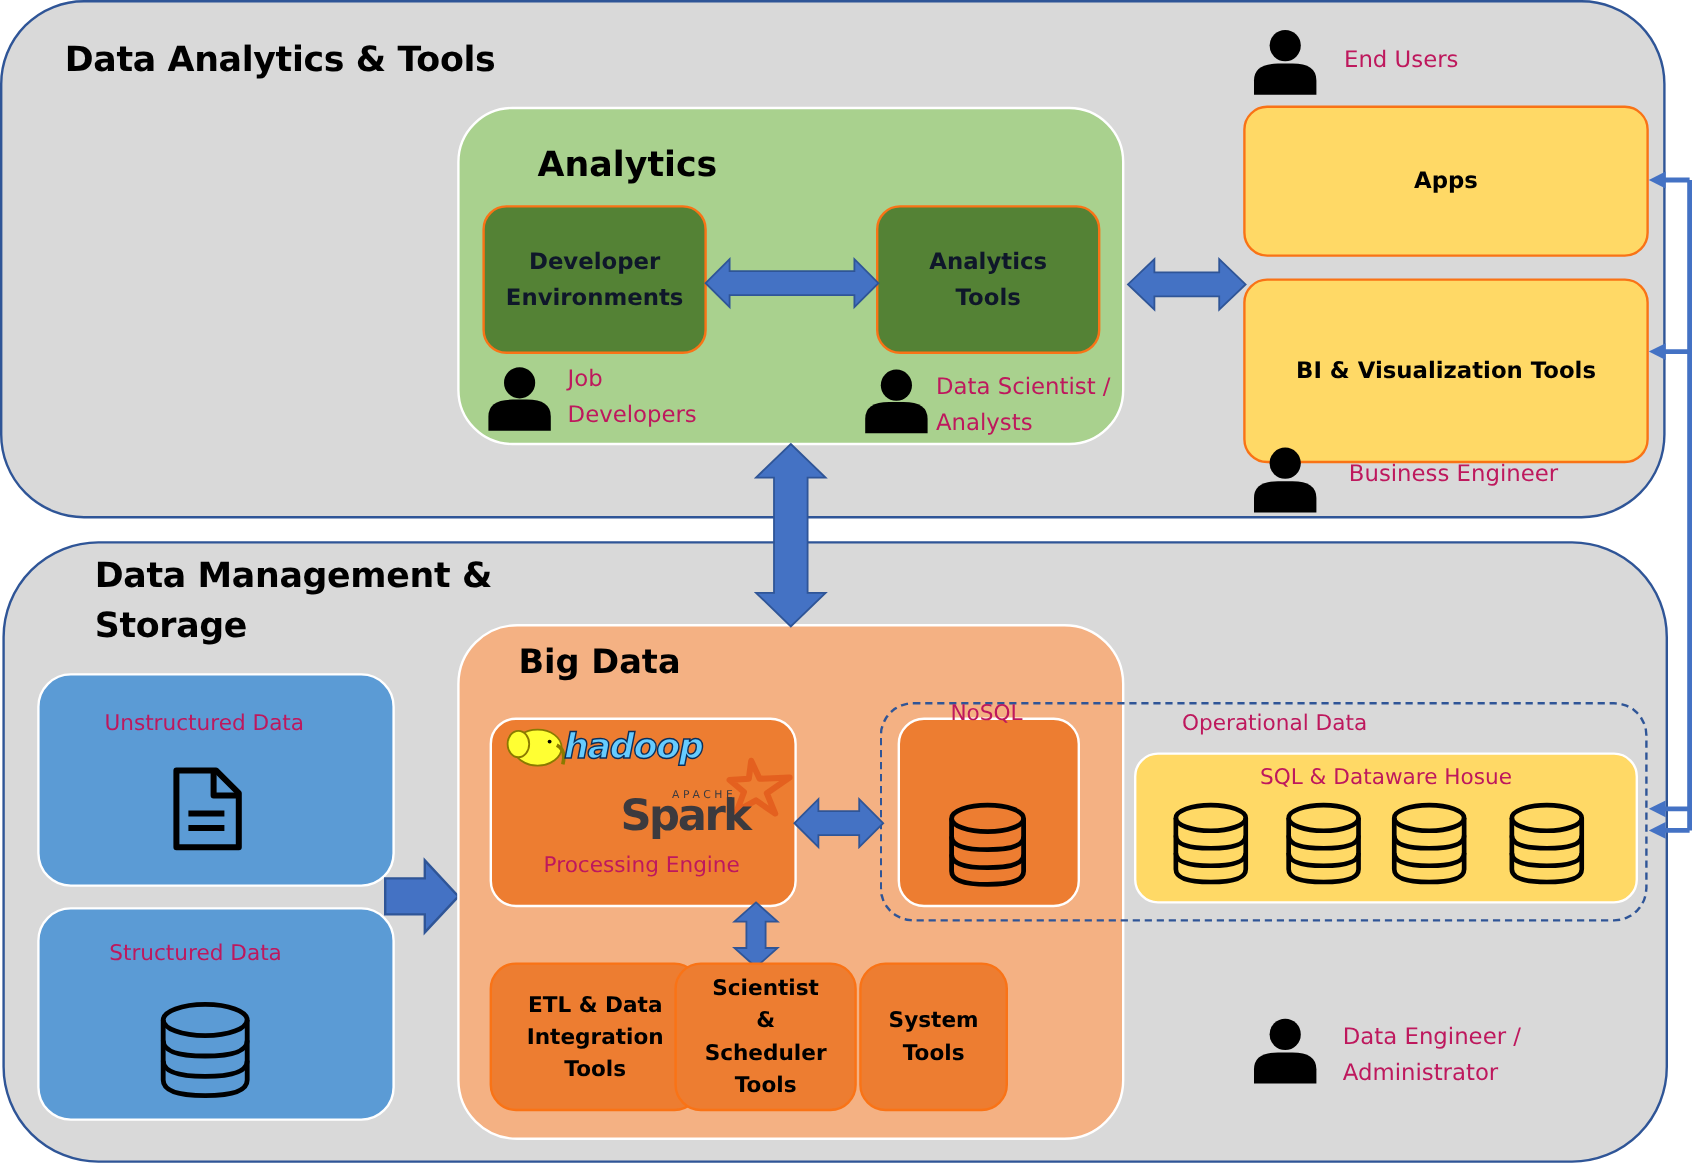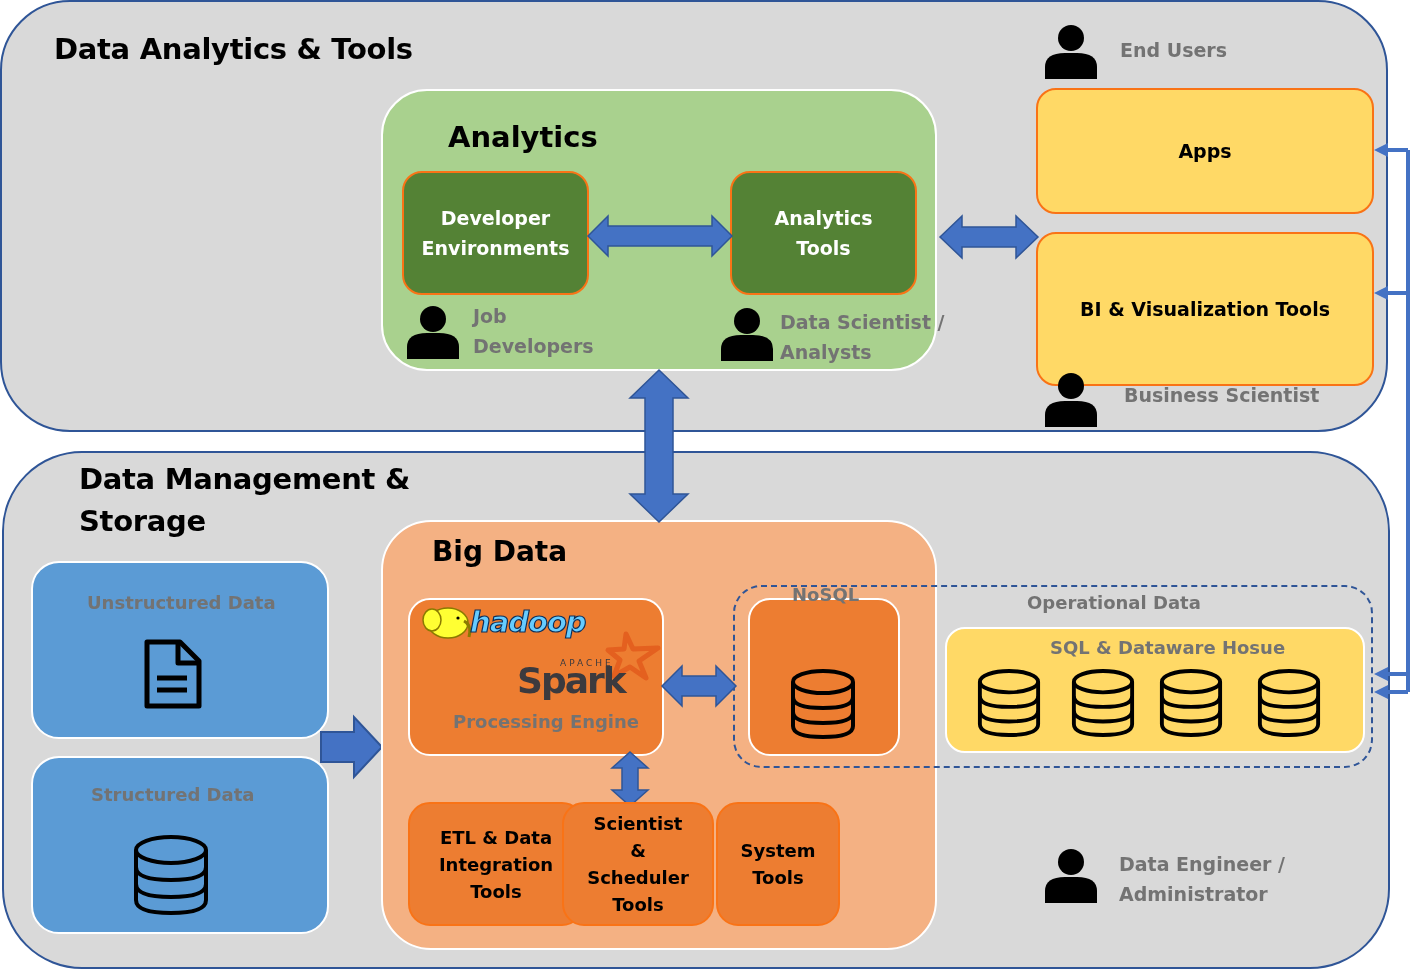--- a/index.html
+++ b/index.html
@@ -3,26 +3,26 @@
 <meta charset="utf-8">
 <style>
   html, body { margin:0; padding:0; background:#ffffff; }
   body { width:1412px; height:970px; position:relative; overflow:hidden;
          font-family:"DejaVu Sans", "Liberation Sans", sans-serif; }
   .abs { position:absolute; box-sizing:border-box; }
   .region { background:#d9d9d9; border:2px solid #2f5597; }
   .region-title { font-weight:bold; font-size:29px; color:#000; line-height:42px; letter-spacing:-0.3px; }
   .box { border:2px solid #f97316; display:flex; align-items:center; justify-content:center; text-align:center; font-weight:bold; }
   .green-outer { background:#a9d18e; border:2px solid #ffffff; border-radius:46px; }
-  .green-inner { background:#548235; color:#ffffff; border-radius:20px; font-size:19px; line-height:30px; }
+  .green-inner { background:#548235; color:#0f172a; border-radius:20px; font-size:19px; line-height:30px; }
   .yellow { background:#ffd966; color:#000; border-radius:20px; font-size:19px; }
   .blue { background:#5b9bd5; border-radius:28px; }
   .peach { background:#f4b183; border:2px solid #ffffff; border-radius:50px; }
   .orange { background:#ed7d31; border-radius:22px; color:#000; font-size:18px; line-height:27px; }
-  .label { font-weight:bold; font-size:19px; color:#737373; line-height:30px; }
+  .label { font-weight:normal; font-size:19px; color:#be185d; line-height:30px; }
   .sub-title { font-weight:bold; font-size:28px; color:#000; }
   svg { overflow:visible; }
 </style>
 </head>
 <body>
 
 <div class="abs region" style="left:0; top:0; width:1388px; height:432px; border-radius:70px;"></div>
 <div class="abs region-title" style="left:54px; top:28px;">Data Analytics &amp; Tools</div>
 
 <div class="abs green-outer" style="left:381px; top:89px; width:556px; height:282px;"></div>
@@ -65,21 +65,21 @@
   <span>Apps</span>
 </div>
 <div class="abs box yellow" style="left:1036px; top:232px; width:338px; height:154px;">
   <span>BI &amp; Visualization Tools</span>
 </div>
 
 <svg class="abs" style="left:1044px; top:371px;" width="54" height="56" viewBox="0 0 52 56">
   <circle cx="26" cy="15" r="13" fill="#000"></circle>
   <path d="M0 56 L0 44 Q0 30 20 30 L32 30 Q52 30 52 44 L52 56 Z" fill="#000"></path>
 </svg>
-<div class="abs label" style="left:1124px; top:380px;">Business Scientist</div>
+<div class="abs label" style="left:1124px; top:380px;">Business Engineer</div>
 
 <div class="abs region" style="left:2px; top:451px; width:1388px; height:518px; border-radius:80px;"></div>
 <div class="abs region-title" style="left:79px; top:458px;">
   <div>Data Management &amp;</div>
   <div>Storage</div>
 </div>
 
 <div class="abs blue" style="left:31px; top:561px; width:298px; height:178px; border:2px solid #fff;"></div>
 <div class="abs label" style="left:87px; top:588px; font-size:18px;">Unstructured Data</div>
 <svg class="abs" style="left:142px; top:638px;" width="62" height="72" viewBox="0 0 62 72">
@@ -136,21 +136,21 @@
   <span>&amp;</span>
   <span>Scheduler</span>
   <span>Tools</span>
 </div>
 <div class="abs box orange" style="left:716px; top:802px; width:124px; height:124px; flex-direction:column;">
   <span>System</span>
   <span>Tools</span>
 </div>
 
 <div class="abs" style="left:733px; top:585px; width:640px; height:183px; border:2px dashed #2f5597; border-radius:28px;"></div>
-<div class="abs label" style="left:985px; top:588px; font-size:18px;margin-left:42px;">Operational Data</div>
+<div class="abs label" style="left:985px; top:588px; font-size:18px;">Operational Data</div>
 
 <svg class="abs" style="left:660px; top:662px;" width="78" height="48" viewBox="0 0 78 48">
   <path d="M2 24 L22 4 L22 14 L56 14 L56 4 L76 24 L56 44 L56 34 L22 34 L22 44 Z" fill="#4472c4" stroke="#2f5597" stroke-width="1.5"></path>
 </svg>
 
 <div class="abs orange" style="left:748px; top:598px; width:152px; height:158px; border:2px solid #fff;"></div>
 <div class="abs label" style="left:792px; top:580px; font-size:18px;">NoSQL</div>
 <svg class="abs" style="left:789px; top:668px;" width="68" height="72" viewBox="0 0 68 72">
   <g fill="none" stroke="#000" stroke-width="4">
     <ellipse cx="34" cy="14" rx="30" ry="11"></ellipse>

